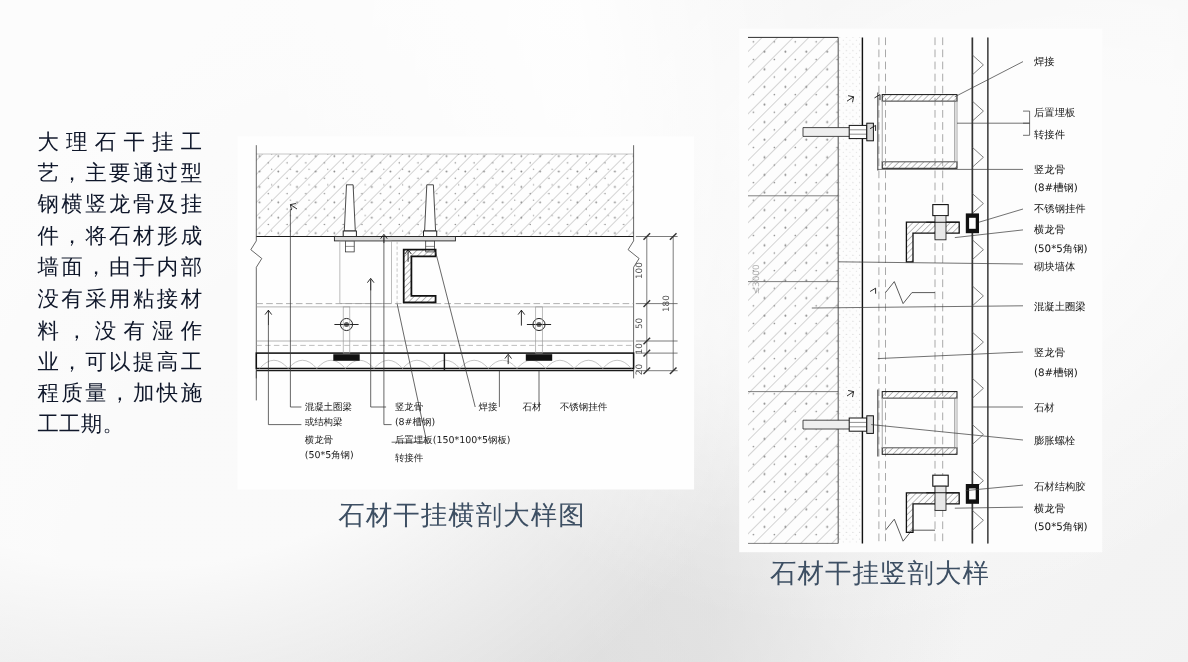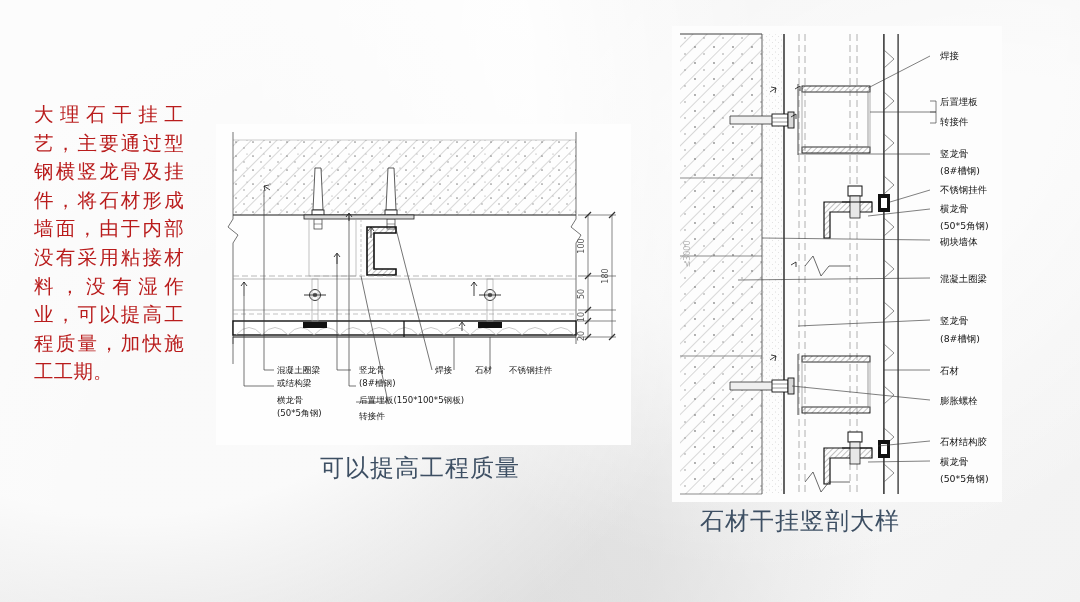--- a/index.html
+++ b/index.html
@@ -16,23 +16,23 @@
       radial-gradient(circle at 12% 18%, rgba(255,255,255,.85) 0 38%, rgba(255,255,255,0) 60%),
       radial-gradient(circle at 72% 8%, rgba(255,255,255,.6) 0 30%, rgba(255,255,255,0) 55%),
       radial-gradient(circle at 35% 85%, rgba(214,214,214,.55) 0 32%, rgba(255,255,255,0) 58%),
       radial-gradient(circle at 92% 62%, rgba(255,255,255,.55) 0 28%, rgba(255,255,255,0) 52%),
       linear-gradient(135deg,#ededed 0%,#e6e6e6 45%,#eaeaea 70%,#e3e3e3 100%);
     pointer-events:none;
   }
 
   
   #intro-text{
-    position:absolute;left:34px;top:100px;width:150px;
-    font-family:Liberation Sans, sans-serif;
-    font-size:19.5px;line-height:28.6px;color:#b91c1c;
+    position:absolute;left:34px;top:116px;width:150px;
+    font-family:Liberation Mono, monospace;
+    font-size:19.5px;line-height:28.6px;color:#0f172a;
     letter-spacing:.2px;text-align:justify;
   }
 
   
   #hsec-card{
     position:absolute;left:216px;top:124px;width:415px;height:321px;
     background:#fefefe;
   }
   #hsec-caption{
     position:absolute;left:260px;top:452px;width:320px;
@@ -213,21 +213,21 @@
     <text class="cad-label" x="143" y="262">(8#槽钢)</text>
     <text class="cad-label" x="143" y="279">后置埋板(150*100*5钢板)</text>
     <text class="cad-label" x="143" y="295">转接件</text>
 
     <text class="cad-label" x="219" y="249">焊接</text>
     <text class="cad-label" x="259" y="249">石材</text>
     <text class="cad-label" x="293" y="249">不锈钢挂件</text>
   </svg>
 </div>
 
-<div id="hsec-caption">可以提高工程质量</div>
+<div id="hsec-caption">石材干挂横剖大样图</div>
 
 <div id="vsec-card">
   <svg width="330" height="476" viewBox="0 0 330 476">
     <defs>
       <pattern id="whatch" width="10" height="10" patternUnits="userSpaceOnUse" patternTransform="rotate(45)">
         <line x1="0" y1="0" x2="0" y2="10" stroke="#7f7f7f" stroke-width="0.6"></line>
       </pattern>
       <pattern id="wdots" width="19" height="16" patternUnits="userSpaceOnUse">
         <circle cx="4" cy="5" r="0.9" fill="#8d8d8d"></circle>
         <circle cx="13" cy="12" r="0.75" fill="#8d8d8d"></circle>

